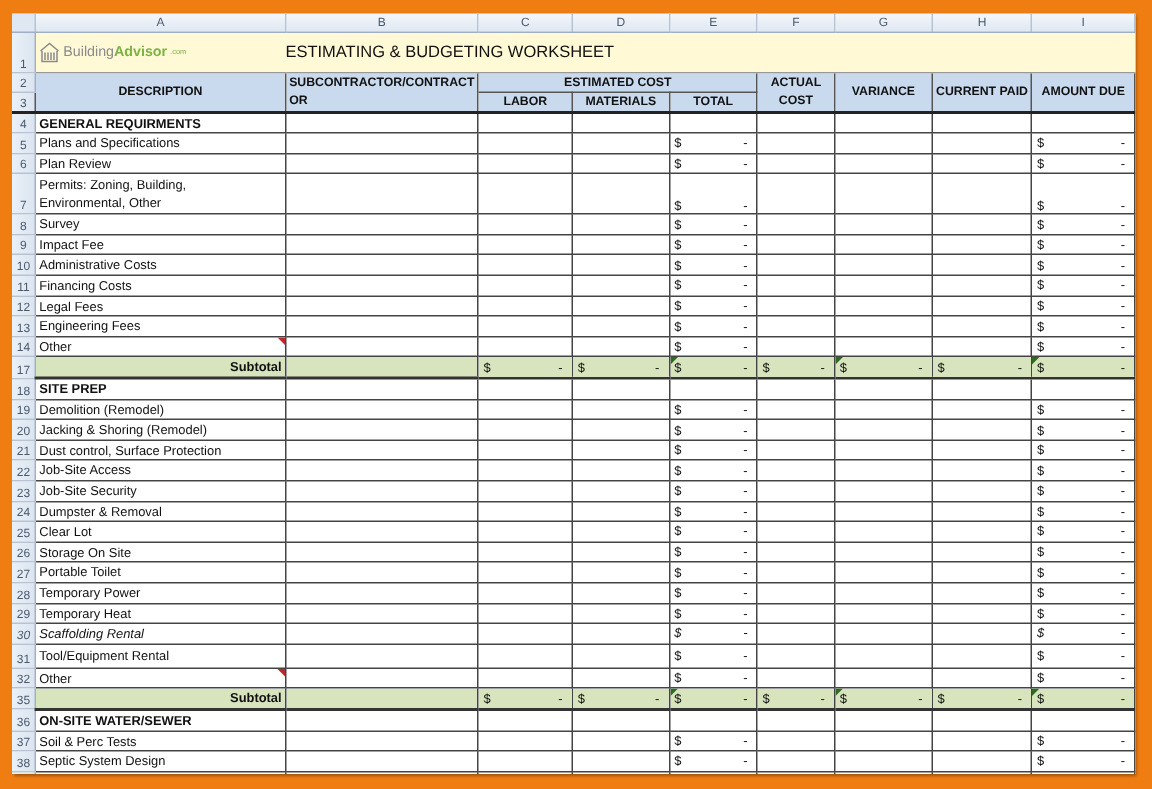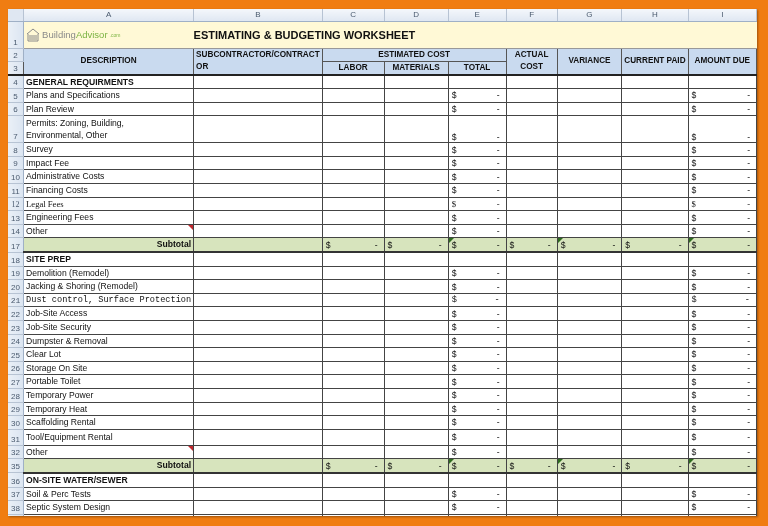--- a/index.html
+++ b/index.html
@@ -24,23 +24,23 @@
   .hdr { background: #c9daef; font-weight: bold; text-align: center; border: 1px solid #555; font-size: 8.2px; }
   .cell { border-right: 1px solid #444; border-bottom: 1px solid #444; height: 12.6px; }
   .desc { text-align: left; }
   .bold { font-weight: bold; }
   .sub td.cell { background: #d7e4bd; border-bottom: 2px solid #333; }
   .money { position: relative; }
   .money .cur { position: absolute; left: 3px; top: 50%; transform: translateY(-50%); }
   .money .dash { position: absolute; right: 6px; top: 50%; transform: translateY(-50%); }
   .tri-r { position: absolute; right: 0; top: 0; width: 0; height: 0; border-top: 5px solid #c0272d; border-left: 5px solid transparent; }
   .tri-g { position: absolute; left: 0; top: 0; width: 0; height: 0; border-top: 5px solid #2e6b1f; border-right: 5px solid transparent; }
-  .title-text { font-weight: bold; font-size: 11px; text-align: left; padding-left: 0; margin-top: 44px; }
+  .title-text { font-weight: normal; font-size: 11px; text-align: left; padding-left: 0; margin-top: 44px; }
   .logo { display: flex; align-items: center; gap: 2px; color: #8a8a8a; font-size: 9.5px; text-align: center; }
-  .logo .adv { color: #7bb342; }
+  .logo .adv { color: #7bb342; font-weight: bold; }
   .logo small { font-size: 5px; color: #7bb342; }
 </style>
 </head>
 <body>
 
 <div class="sheet">
   <table id="grid">
     <colgroup>
       <col style="width:16px">
         <col style="width:168px">
@@ -229,21 +229,21 @@
             <span class="dash">-</span>
           </td>
           <td class="cell"></td>
           <td class="cell"></td>
           <td class="cell"></td>
           <td class="cell money">
             <span class="cur">$</span>
             <span class="dash">-</span>
           </td>
         </tr>
-        <tr style="height: 13.6px; font-family: Liberation Serif, serif;">
+        <tr style="height: 13.6px;">
           <td class="rn">12</td>
           <td class="cell desc" style="position:relative"><span>Legal Fees</span></td>
           <td class="cell"></td>
           <td class="cell"></td>
           <td class="cell"></td>
           <td class="cell money">
             <span class="cur">$</span>
             <span class="dash">-</span>
           </td>
           <td class="cell"></td>
@@ -367,21 +367,21 @@
             <span class="dash">-</span>
           </td>
           <td class="cell"></td>
           <td class="cell"></td>
           <td class="cell"></td>
           <td class="cell money">
             <span class="cur">$</span>
             <span class="dash">-</span>
           </td>
         </tr>
-        <tr style="height: 13.6px; font-family: Liberation Mono, monospace;">
+        <tr style="height: 13.6px;">
           <td class="rn">21</td>
           <td class="cell desc" style="position:relative"><span>Dust control, Surface Protection</span></td>
           <td class="cell"></td>
           <td class="cell"></td>
           <td class="cell"></td>
           <td class="cell money">
             <span class="cur">$</span>
             <span class="dash">-</span>
           </td>
           <td class="cell"></td>
@@ -529,21 +529,21 @@
             <span class="dash">-</span>
           </td>
           <td class="cell"></td>
           <td class="cell"></td>
           <td class="cell"></td>
           <td class="cell money">
             <span class="cur">$</span>
             <span class="dash">-</span>
           </td>
         </tr>
-        <tr style="height: 13.6px;">
+        <tr style="height: 13.6px; font-style: italic;">
           <td class="rn">30</td>
           <td class="cell desc" style="position:relative"><span>Scaffolding Rental</span></td>
           <td class="cell"></td>
           <td class="cell"></td>
           <td class="cell"></td>
           <td class="cell money">
             <span class="cur">$</span>
             <span class="dash">-</span>
           </td>
           <td class="cell"></td>

